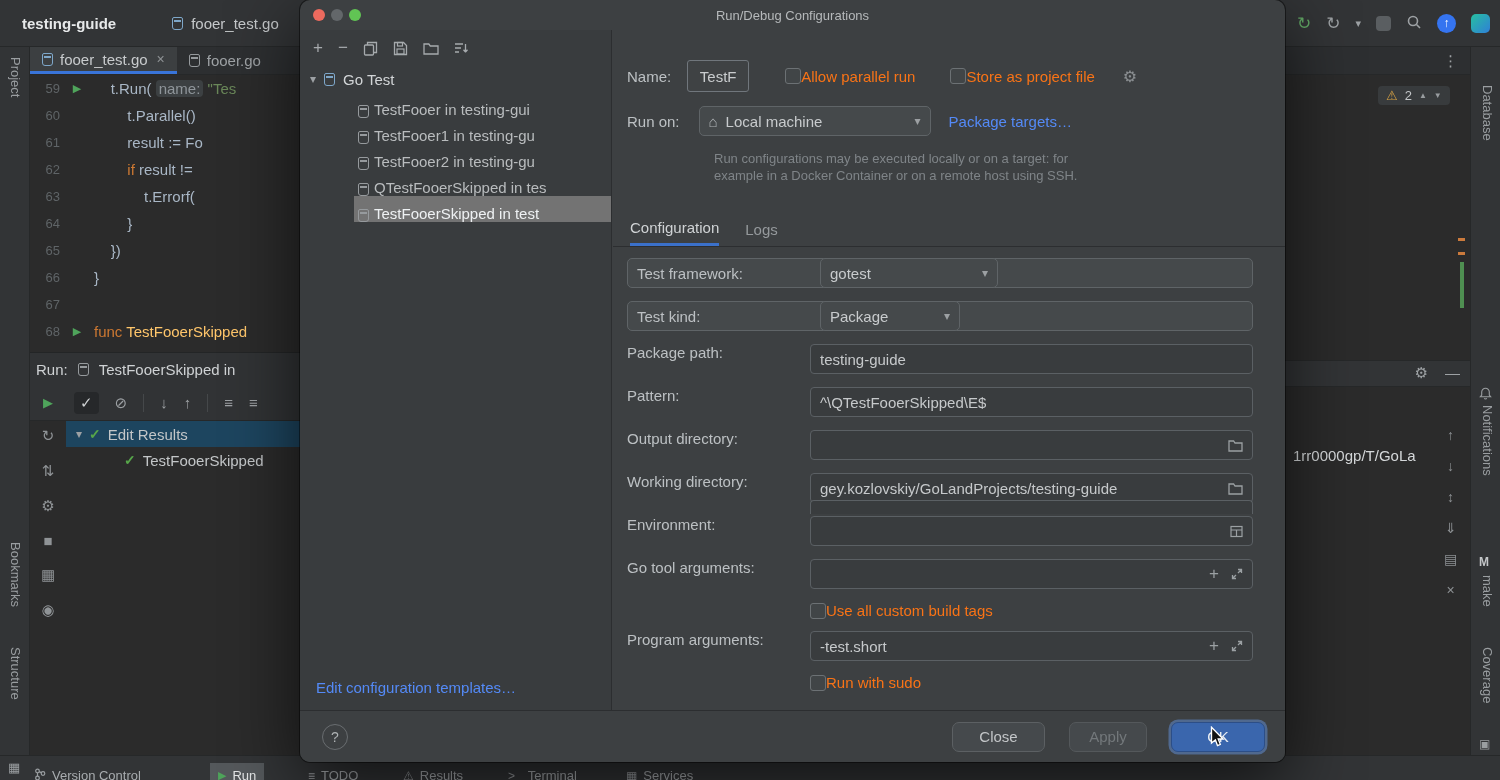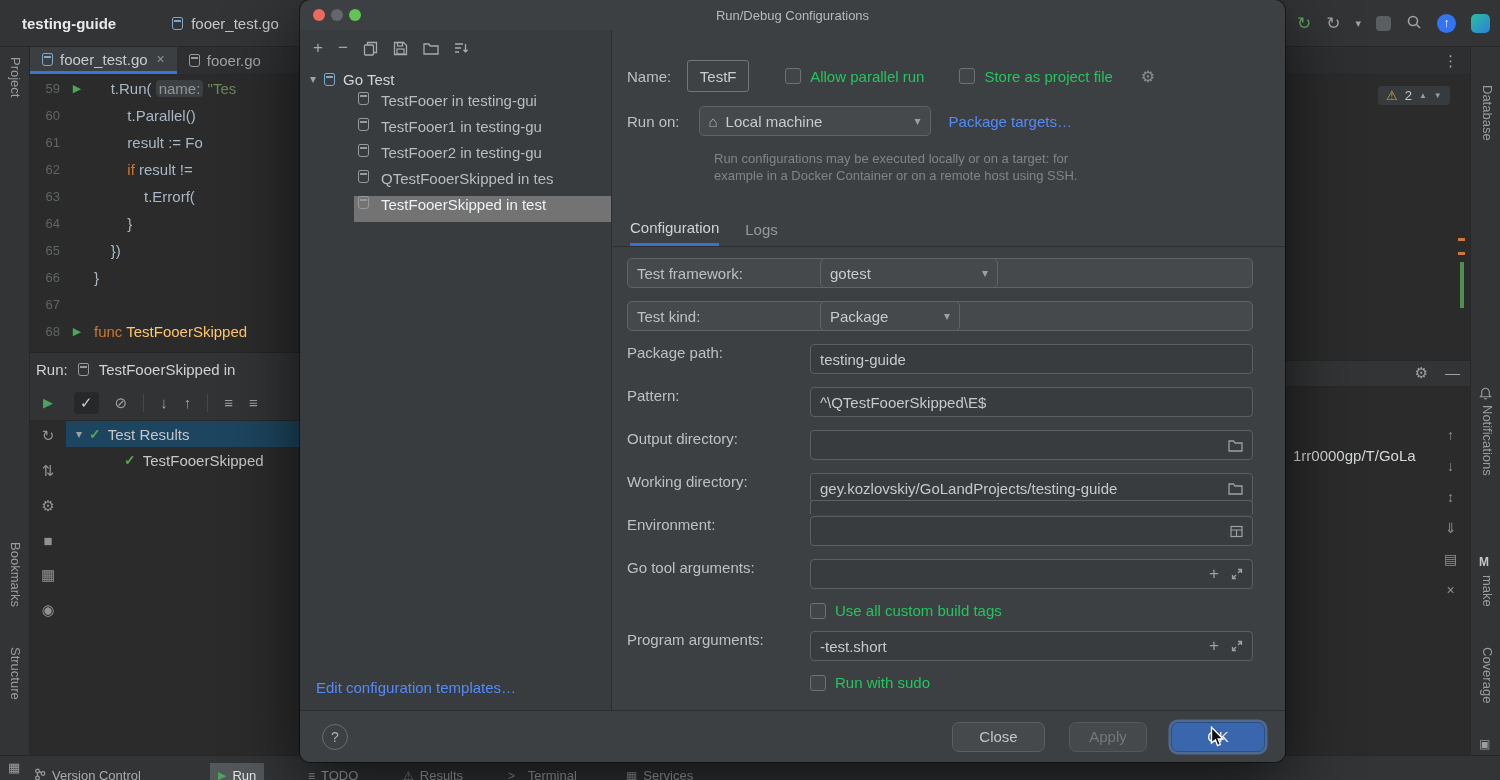--- a/index.html
+++ b/index.html
@@ -90,29 +90,29 @@
   .tl{position:absolute;top:9px;width:12px;height:12px;border-radius:50%}
   .tl.red{left:13px;background:#ec6a5e}.tl.gry{left:31px;background:#63676a}.tl.grn{left:49px;background:#61c454}
   .dlg-title{text-align:center;padding-top:8px;font-size:13px;color:#b6b9bb}
 
   .dlg-left{position:absolute;left:0;top:30px;width:312px;bottom:52px;background:#393c3e;border-right:1px solid #2c2e30}
   .dlg-toolbar{height:36px;display:flex;align-items:center;gap:15px;padding:0 13px;color:#a6aaad;font-size:17px}
   .dlg-toolbar svg{display:block}
   .dt-group{height:26px;display:flex;align-items:center;gap:8px;padding-left:10px;color:#d2d5d7}
   .dt-group .chev{color:#9da1a4;font-size:12px}
   .dt-item{height:26px;display:flex;align-items:center;padding-left:54px;color:#b9bcbe;white-space:nowrap;overflow:hidden}
-  .dt-inner{display:flex;align-items:flex-start;gap:12px;height:26px;flex:1;padding-left:4px}
+  .dt-inner{display:flex;align-items:flex-end;gap:5px;height:26px;flex:1;padding-left:4px}
   .dt-item.sel .dt-inner{background:#737373;color:#eef1f3}
   .edit-templates{position:absolute;left:16px;bottom:14px;color:#548af7}
 
   .dlg-right{position:absolute;left:313px;top:30px;right:0;bottom:52px}
   .row-name{position:absolute;left:14px;top:30px;height:32px;display:flex;align-items:center}
   .lab{color:#bcc0c3}
   .name-box{margin-left:16px;width:62px;height:32px;border:1px solid #70767c;background:#3f4244;border-radius:3px;display:flex;align-items:center;justify-content:center;color:#c9ccce}
-  .cb{display:flex;align-items:center;gap:9px;color:#22c55e}
+  .cb{display:flex;align-items:center;color:#f97316}
   .cb .box{width:16px;height:16px;background:#414547;border:1px solid #6c7174;border-radius:3px;flex:none}
   .row-name .cb1{margin-left:36px}.row-name .cb2{margin-left:35px}
   .row-name .gear{margin-left:28px;color:#8a8e91;font-size:16px}
   .row-runon{position:absolute;left:14px;top:76px;height:30px;display:flex;align-items:center}
   .runon-combo{margin-left:19px;width:232px;height:30px;background:#45494b;border:1px solid #5f6467;border-radius:5px;display:flex;align-items:center;gap:8px;padding:0 9px;color:#c8cbcd}
   .runon-combo .chev{margin-left:auto;color:#9ca0a3;font-size:12px}
   .runon-combo .house{color:#b0b4b7}
   .link{color:#548af7}
   .row-runon .link{margin-left:18px}
   .help-text{position:absolute;left:101px;top:120px;font-size:13px;color:#7f8488;line-height:17px}
@@ -265,21 +265,21 @@
       <span>⇅</span>
       <span>⚙</span>
       <span>■</span>
       <span>▦</span>
       <span>◉</span>
     </div>
     <div class="rp-body">
         <div class="rrow sel">
           <span class="chev">▾</span>
           <span class="chk">✓</span>
-          <span>Test Results</span>
+          <span>Edit Results</span>
         </div>
         <div class="rrow child">
           <span class="chk">✓</span>
           <span>TestFooerSkipped</span>
         </div>
       </div>
   </div>
 
   <div class="right-area">
     <div class="inspections">

